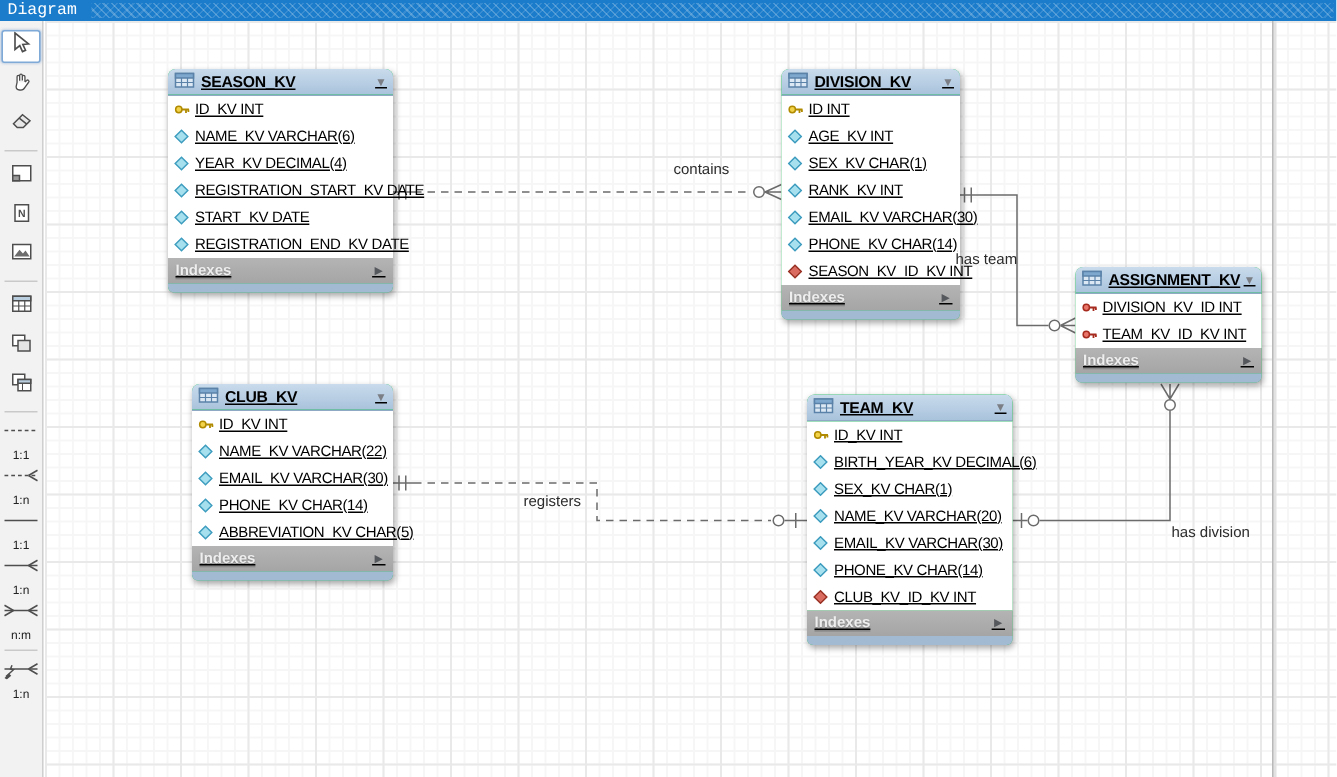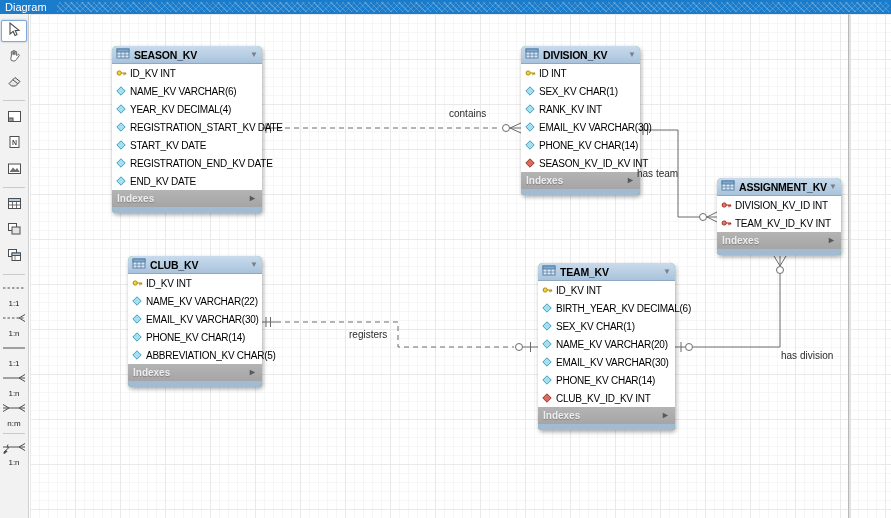--- a/index.html
+++ b/index.html
@@ -1,21 +1,21 @@
 <!DOCTYPE html>
 <html><head>
 <meta charset="utf-8">
 <style>
   html,body{margin:0;padding:0;}
   body{font-family:"Liberation Sans", sans-serif; width:891px;height:518px;overflow:hidden;background:#fff;}
   #app{position:relative;width:891px;height:518px;overflow:hidden;}
 
   
   .topbar{position:absolute;left:0;top:0;width:891px;height:14px;background:#1b7ccb;display:flex;align-items:center;}
-  .topbar .tab{color:#fff;font-size:11px;padding:0 10px 1px 5px;white-space:nowrap;}
+  .topbar .tab{color:#fff;font-size:11px;padding:0 10px 1px 5px;white-space:nowrap;font-family:Liberation Mono, monospace;}
   .topbar .tab-pattern{flex:1;height:10px;margin-right:2px;
     background-image:repeating-linear-gradient(45deg, rgba(255,255,255,0.22) 0 1px, transparent 1px 4px),
                      repeating-linear-gradient(-45deg, rgba(255,255,255,0.12) 0 1px, transparent 1px 4px);}
 
   
   .toolbar{position:absolute;left:0;top:14px;width:29px;height:504px;background:#f2f2f2;border-right:1px solid #cfcfcf;
     display:flex;flex-direction:column;align-items:center;padding-top:4px;box-sizing:border-box;}
   .tool{width:24px;height:20px;display:flex;align-items:center;justify-content:center;margin:2px 0;border:1px solid transparent;border-radius:2px;}
   .tool.selected{background:#fff;border:1px solid #7fa9d6;box-shadow:0 0 2px rgba(60,120,190,.5);}
   .tool.rel{flex-direction:column;height:26px;margin:1px 0;}
@@ -28,21 +28,21 @@
       linear-gradient(#e9e9e9 1px, transparent 1px),
       linear-gradient(90deg,#e9e9e9 1px, transparent 1px),
       linear-gradient(#f6f6f6 1px, transparent 1px),
       linear-gradient(90deg,#f6f6f6 1px, transparent 1px);
     background-size:45px 45px,45px 45px,9px 9px,9px 9px;}
   .page-boundary{position:absolute;left:818px;top:0;width:2px;height:504px;background:#e2e2e2;border-left:1px solid #b9b9b9;}
 
   #conn-svg{position:absolute;left:0;top:0;pointer-events:none;}
 
   
-  .etable{position:absolute;background:#22c55e;border-radius:5px 5px 4px 4px;box-shadow:1px 2px 4px rgba(0,0,0,.35);font-size:10px;}
+  .etable{position:absolute;background:#22c55e;border-radius:5px 5px 4px 4px;box-shadow:1px 2px 4px rgba(0,0,0,.35);font-size:10px;text-decoration:underline;}
   .thead{height:18px;display:flex;align-items:center;padding:0 4px;box-sizing:border-box;
     background:linear-gradient(#c9dbec,#a9c3dc);border-bottom:1px solid #8fa9c4;border-radius:5px 5px 0 0;}
   .thead .tname{font-weight:bold;font-size:10.5px;color:#000;margin-left:4px;letter-spacing:-0.2px;white-space:nowrap;}
   .thead .tarrow{margin-left:auto;color:#7b7f85;font-size:8px;line-height:8px;}
   .tbody{background:#fff;}
   .trow{height:18px;display:flex;align-items:center;padding:0 3px;box-sizing:border-box;white-space:nowrap;}
   .trow .cicon{width:12px;display:flex;align-items:center;justify-content:center;margin-right:3px;flex:none;}
   .trow .clabel{color:#000;font-size:10px;letter-spacing:-0.25px;}
   .tfoot{height:17px;background:linear-gradient(#b4b4b4,#a5a5a5);display:flex;align-items:center;padding:0 5px;box-sizing:border-box;}
   .tfoot .flabel{color:#eeeeee;font-weight:bold;font-size:10px;text-shadow:0 1px 1px rgba(0,0,0,.25);}
@@ -255,28 +255,20 @@
           <span class="clabel">START_KV DATE</span>
         </div>
         <div class="trow">
           <span class="cicon">
             <svg width="10" height="10" viewBox="0 0 10 10">
               <path d="M5 .8 L9.2 5 L5 9.2 L.8 5 Z" fill="#a6e0ef" stroke="#3e9dbf" stroke-width="1"></path>
             </svg>
           </span>
           <span class="clabel">REGISTRATION_END_KV DATE</span>
         </div>
-        <div class="trow">
-          <span class="cicon">
-            <svg width="10" height="10" viewBox="0 0 10 10">
-              <path d="M5 .8 L9.2 5 L5 9.2 L.8 5 Z" fill="#a6e0ef" stroke="#3e9dbf" stroke-width="1"></path>
-            </svg>
-          </span>
-          <span class="clabel">END_KV DATE</span>
-        </div>
       </div>
       <div class="tfoot">
         <span class="flabel">Indexes</span>
         <span class="farrow">►</span>
       </div>
       <div class="tstrip"></div>
     </div>
   <div class="etable" style="left:521px;top:46px;width:119px;">
       <div class="thead">
         <span><svg width="14" height="11" viewBox="0 0 14 11">
@@ -296,20 +288,28 @@
             </svg>
           </span>
           <span class="clabel">ID INT</span>
         </div>
         <div class="trow">
           <span class="cicon">
             <svg width="10" height="10" viewBox="0 0 10 10">
               <path d="M5 .8 L9.2 5 L5 9.2 L.8 5 Z" fill="#a6e0ef" stroke="#3e9dbf" stroke-width="1"></path>
             </svg>
           </span>
+          <span class="clabel">AGE_KV INT</span>
+        </div>
+        <div class="trow">
+          <span class="cicon">
+            <svg width="10" height="10" viewBox="0 0 10 10">
+              <path d="M5 .8 L9.2 5 L5 9.2 L.8 5 Z" fill="#a6e0ef" stroke="#3e9dbf" stroke-width="1"></path>
+            </svg>
+          </span>
           <span class="clabel">SEX_KV CHAR(1)</span>
         </div>
         <div class="trow">
           <span class="cicon">
             <svg width="10" height="10" viewBox="0 0 10 10">
               <path d="M5 .8 L9.2 5 L5 9.2 L.8 5 Z" fill="#a6e0ef" stroke="#3e9dbf" stroke-width="1"></path>
             </svg>
           </span>
           <span class="clabel">RANK_KV INT</span>
         </div>

